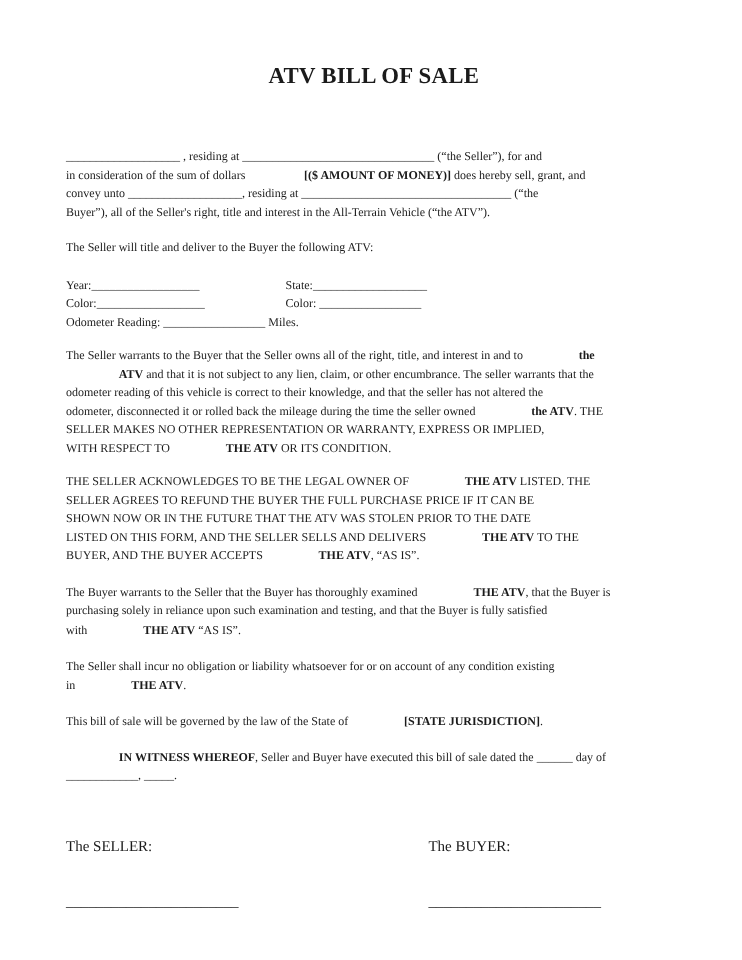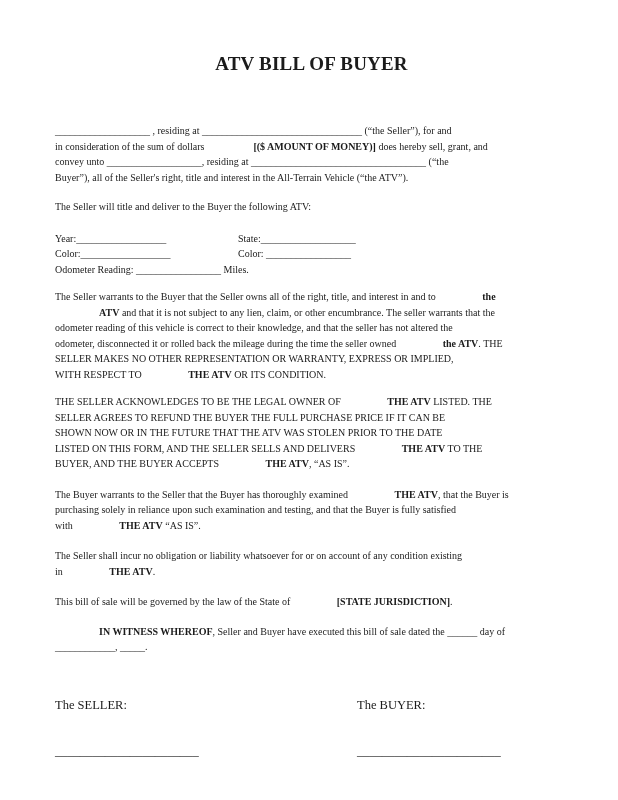--- a/index.html
+++ b/index.html
@@ -41,21 +41,21 @@
   #p-witness{margin-top:14px;}
   #sig{margin-top:12px;display:flex;}
   .sig-col{font-size:12.5px;line-height:15.5px;white-space:pre;}
   .sig-col.left{width:302px;flex:0 0 302px;}
 </style>
 </head>
 <body>
 
 <div class="page">
 
-  <h1 class="doc-title">ATV BILL OF BUYER</h1>
+  <h1 class="doc-title">ATV BILL OF SALE</h1>
 
   <p class="para" id="p-intro">___________________ , residing at ________________________________ (“the Seller”), for and<br>in consideration of the sum of dollars  <b>[($ AMOUNT OF MONEY)]</b> does hereby sell, grant, and<br>convey unto ___________________, residing at ___________________________________ (“the<br>Buyer”), all of the Seller's right, title and interest in the All-Terrain Vehicle (“the ATV”).</p>
 
   <p class="para" id="p-deliver">The Seller will title and deliver to the Buyer the following ATV:</p>
 
   <div id="fields">
     <div class="frow">
       <span class="fcell-left">Year:__________________</span>
       <span class="fcell-right">State:___________________</span>
     </div>

